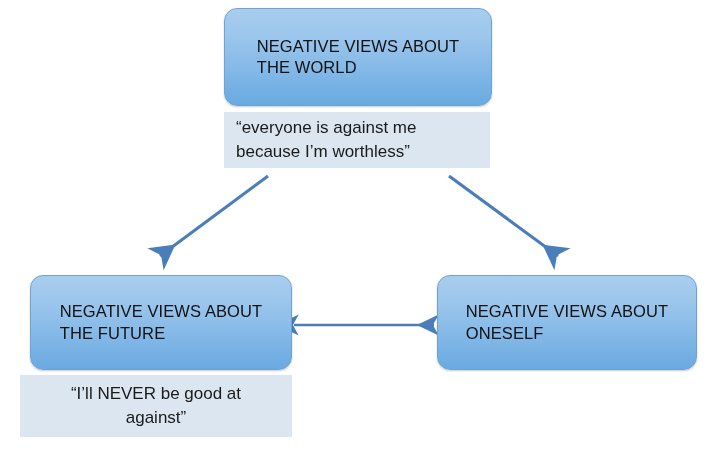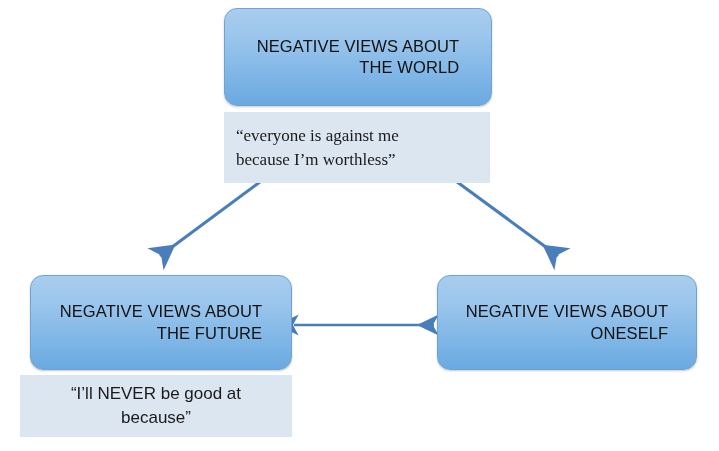--- a/index.html
+++ b/index.html
@@ -34,21 +34,21 @@
     left: 0;
     top: 0;
     box-sizing: border-box;
     border: 1px solid #6fa3d4;
     border-radius: 13px;
     background: linear-gradient(to bottom, #a8cdee 0%, #9cc6ec 28%, #7db5e6 72%, #6aa9e0 100%);
     box-shadow: 0 1px 2px rgba(0,0,0,0.22);
     display: flex;
     align-items: center;
     justify-content: center;
-    text-align: right;
+    text-align: left;
   }
   .node-head-label {
     color: #111111;
     font-size: 16.5px;
     line-height: 1.28;
     letter-spacing: 0.1px;
     padding: 0 10px;
     white-space: pre-line;
   }
   .quote-box {
@@ -102,34 +102,34 @@
     <g>
       <line x1="294" y1="325" x2="434" y2="325" stroke="#4a7ebb" stroke-width="2.6" marker-start="url(#headStartH)" marker-end="url(#headEndH)"></line>
     </g>
   </svg>
 
   <div class="node" style="left:224px; top:8px; width:268px; height:168px;">
     <div class="node-head" style="width:268px; height:98px;">
       <span class="node-head-label">NEGATIVE VIEWS ABOUT
 THE WORLD</span>
     </div>
-    <div class="quote-box" style="left:0px; top:104px; width:266px; height:71px;font-family:Liberation Serif, serif;">
+    <div class="quote-box" style="left:0px; top:104px; width:266px; height:56px;">
       <span class="quote-text quote-left">“everyone is against me
 because I’m worthless”</span>
     </div>
   </div>
 
   <div class="node" style="left:30px; top:275px; width:262px; height:165px;">
     <div class="node-head" style="width:262px; height:95px;">
       <span class="node-head-label">NEGATIVE VIEWS ABOUT
 THE FUTURE</span>
     </div>
     <div class="quote-box" style="left:-10px; top:100px; width:272px; height:62px;">
       <span class="quote-text quote-center">“I’ll NEVER be good at
-because”</span>
+against”</span>
     </div>
   </div>
 
   <div class="node" style="left:437px; top:275px; width:260px; height:165px;">
     <div class="node-head" style="width:260px; height:95px;">
       <span class="node-head-label">NEGATIVE VIEWS ABOUT
 ONESELF</span>
     </div>
   </div>
 

